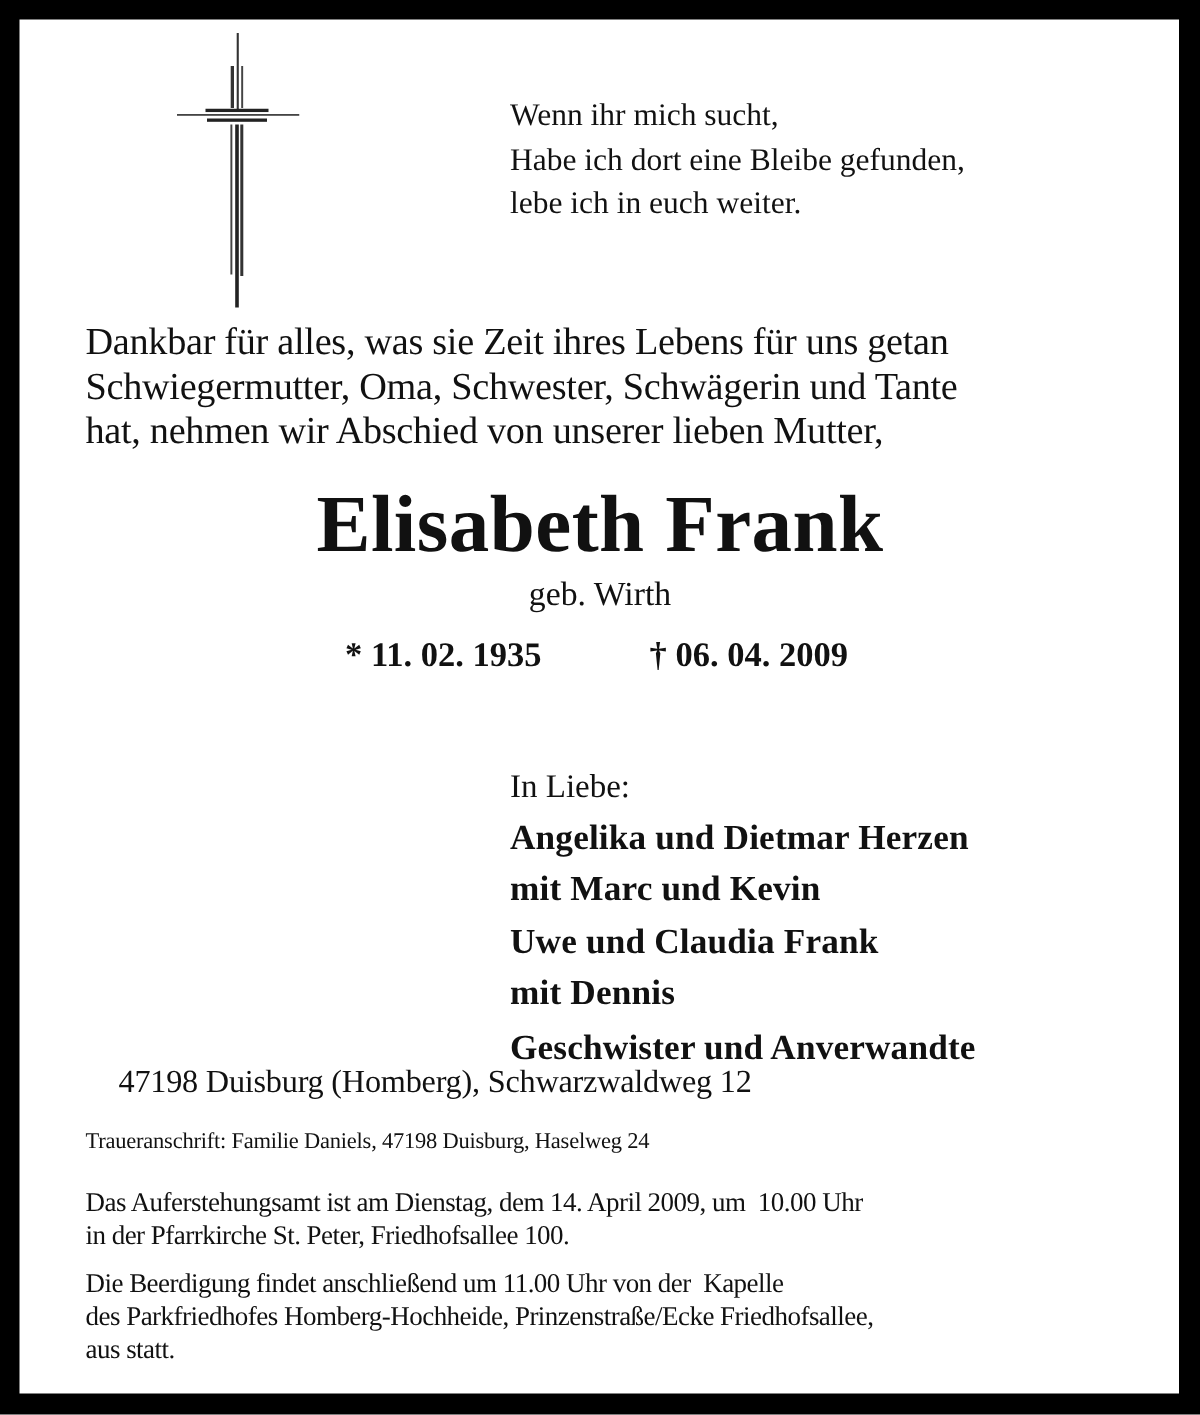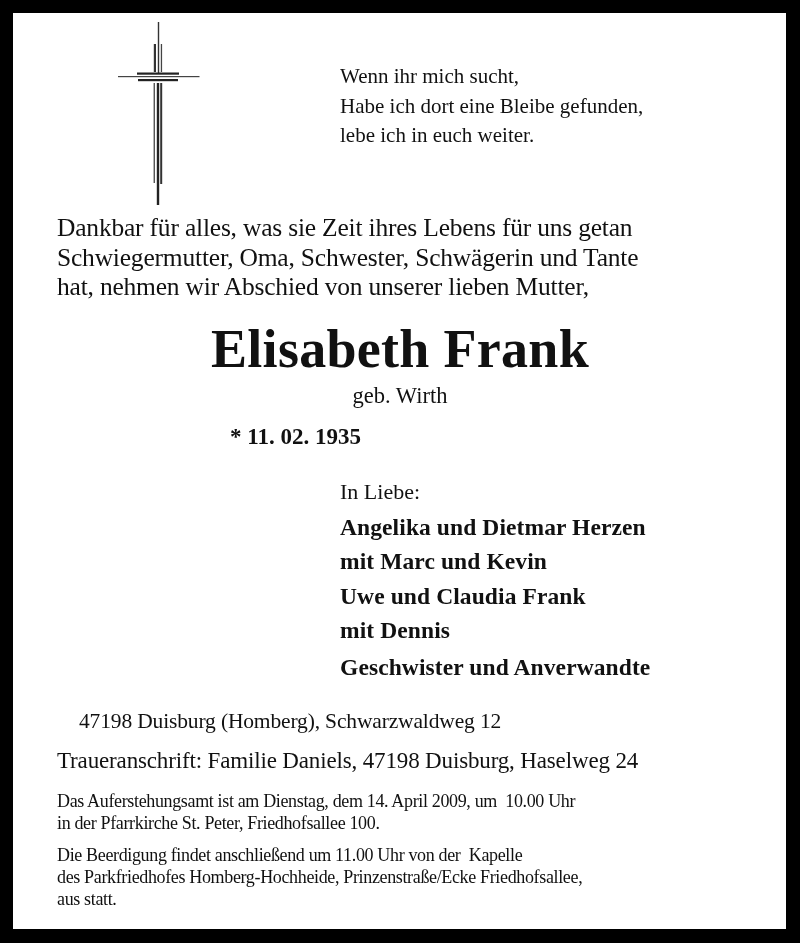--- a/index.html
+++ b/index.html
@@ -31,27 +31,27 @@
   .intro div { height: 29.5px; }
 
   
   .name { left: 0; width: 800px; top: 318px; text-align: center; font-size: 54px; font-weight: bold; line-height: 62px; letter-spacing: 0.3px; }
   .maiden { left: 0; width: 800px; top: 382px; text-align: center; font-size: 22.5px; line-height: 28px; box-sizing: border-box; }
   .dates { top: 422px; font-size: 23px; font-weight: bold; line-height: 30px; }
   .dates .birth { position: absolute; left: 230px; white-space: nowrap; }
   .dates .death { position: absolute; left: 433px; white-space: nowrap; }
 
   
-  .family { left: 340px; top: 475px; font-size: 22px; line-height: 34.5px; }
+  .family { left: 340px; top: 507px; font-size: 22px; line-height: 34.5px; }
   .family div { height: 34.5px; }
   .family .b { font-weight: bold; font-size: 23.5px; letter-spacing: 0.1px; }
 
   
   .addr1 { left: 57px; top: 707px; font-size: 21.5px; line-height: 28px; letter-spacing: -0.15px; margin-left: 22px; }
-  .addr2 { left: 57px; top: 747px; font-size: 23px; line-height: 28px; letter-spacing: -0.15px; text-align: center; }
+  .addr2 { left: 57px; top: 747px; font-size: 15px; line-height: 28px; letter-spacing: -0.15px; text-align: center; }
 
   
   .note1 { left: 57px; top: 790px; font-size: 18px; line-height: 22px; letter-spacing: -0.35px; }
   .note2 { left: 57px; top: 844px; font-size: 18px; line-height: 22px; letter-spacing: -0.35px; }
   .note1 div, .note2 div { height: 22px; white-space: pre; }
 </style>
 </head>
 <body>
 
 <div class="panel"></div>
@@ -87,20 +87,21 @@
   <div>Dankbar für alles, was sie Zeit ihres Lebens für uns getan</div>
   <div>Schwiegermutter, Oma, Schwester, Schwägerin und Tante</div>
   <div>hat, nehmen wir Abschied von unserer lieben Mutter,</div>
 </div>
 
 <div class="abs name">Elisabeth Frank</div>
 <div class="abs maiden">geb. Wirth</div>
 
 <div class="abs dates" style="left:0;width:800px;height:30px;">
   <span class="birth">* 11. 02. 1935</span>
+  <span class="death">† 06. 04. 2009</span>
 </div>
 
 <div class="abs family">
   <div>In Liebe:</div>
   <div class="b">Angelika und Dietmar Herzen</div>
   <div class="b">mit Marc und Kevin</div>
   <div class="b">Uwe und Claudia Frank</div>
   <div class="b">mit Dennis</div>
   <div class="b" style="margin-top:2px;">Geschwister und Anverwandte</div>
 </div>

